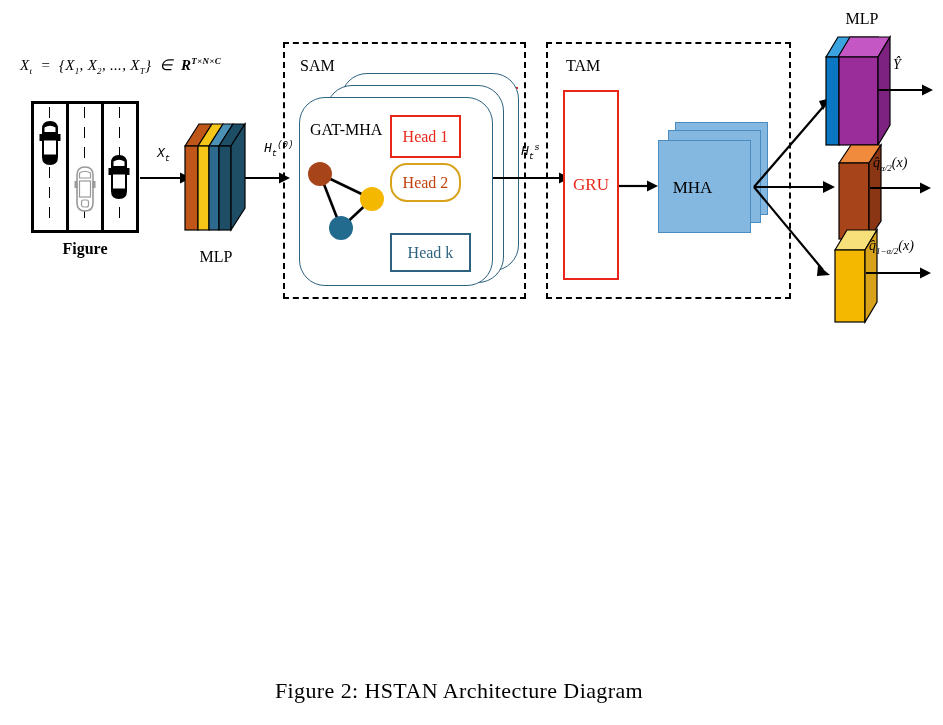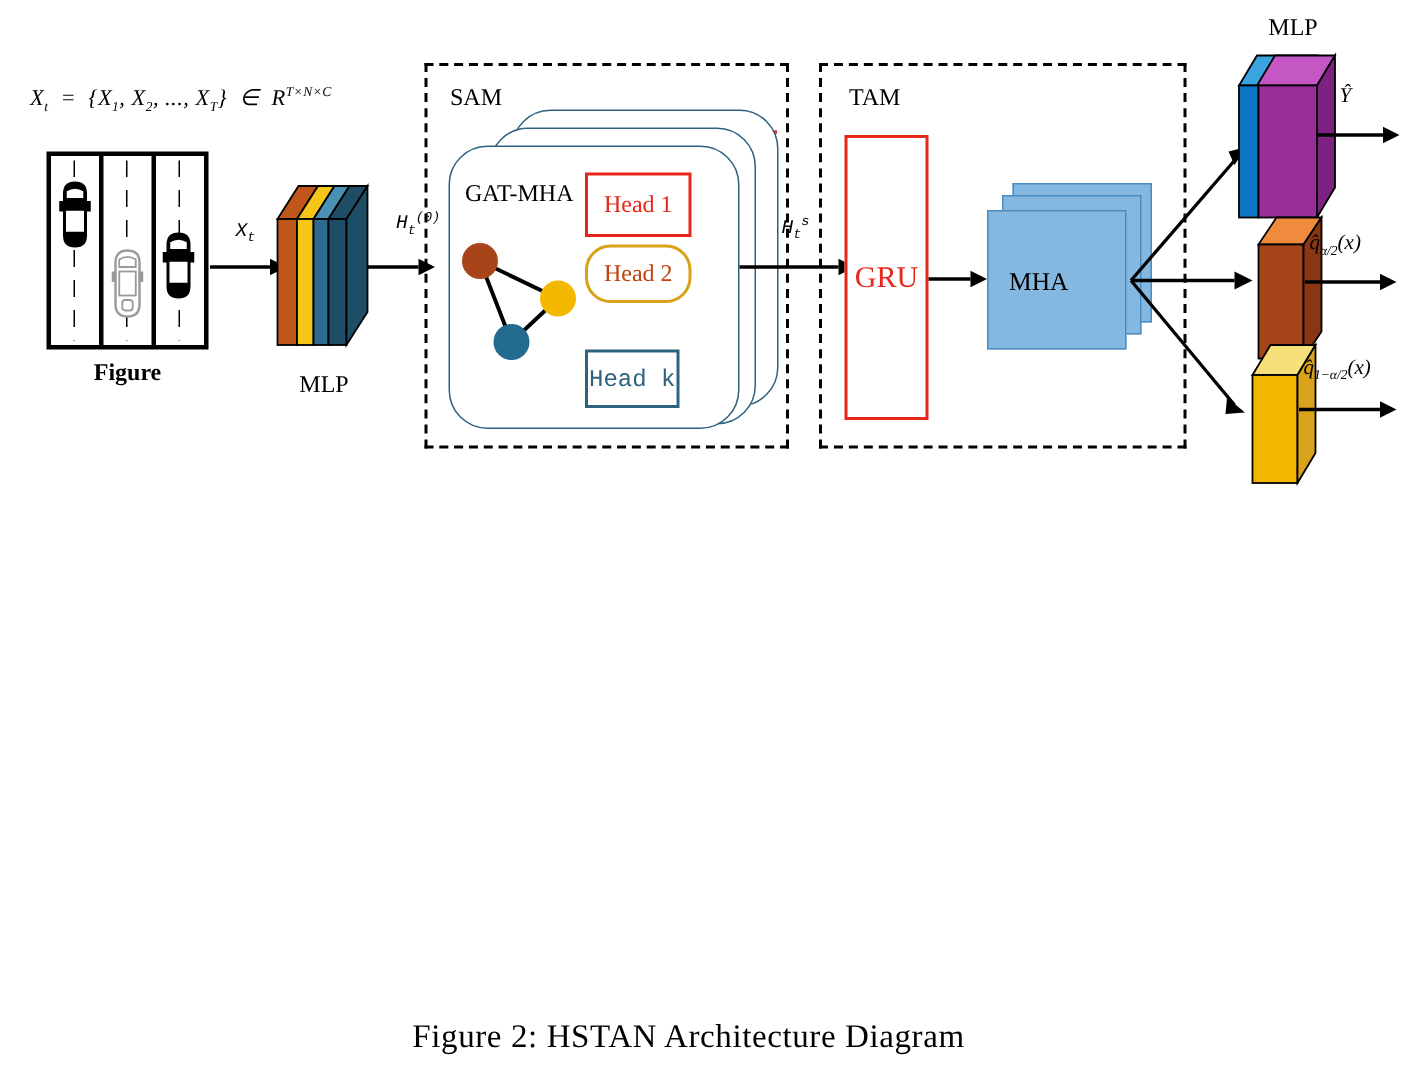--- a/index.html
+++ b/index.html
@@ -23,21 +23,21 @@
 
   
   .formula {
     left: 20px; top: 56px;
     font-family: "Liberation Serif", serif;
     font-size: 15px;
     font-style: italic;
     white-space: nowrap;
     letter-spacing: 0.3px;
   }
-  .formula .bold { font-weight: normal; font-style: italic; }
+  .formula .bold { font-weight: bold; font-style: italic; }
   sub.tiny { font-size: 9px; font-style: italic; }
   sup.tiny { font-size: 9px; font-style: italic; }
 
   
   .road-wrap { left: 31px; top: 101px; width: 108px; height: 132px; }
   .road {
     width: 100%; height: 100%;
     border: 3px solid #000;
     background: #fff;
     position: relative;
@@ -106,21 +106,21 @@
     font-size: 16px;
     font-family: "Liberation Serif", serif;
   }
 
   
   .gru-box {
     position: absolute;
     border: 2.2px solid #e8271a;
     background: #fff;
     display: flex; align-items: center; justify-content: center;
-    font-size: 20px; color: #e8271a;
+    font-size: 17px; color: #e8271a;
     font-family: "Liberation Serif", serif;
   }
   .mha-sheet {
     position: absolute;
     background: #85b8e0;
     border: 1px solid #4a8cc0;
   }
   .mha-text {
     position: absolute;
     font-size: 17px;
@@ -247,21 +247,21 @@
     <line x1="20" y1="14" x2="72" y2="39" stroke="#000" stroke-width="2.6"></line>
     <line x1="20" y1="14" x2="41" y2="68" stroke="#000" stroke-width="2.6"></line>
     <line x1="72" y1="39" x2="41" y2="68" stroke="#000" stroke-width="2.6"></line>
     <circle cx="20" cy="14" r="12" fill="#a8441a"></circle>
     <circle cx="72" cy="39" r="12" fill="#f5b800"></circle>
     <circle cx="41" cy="68" r="12" fill="#226b8f"></circle>
   </svg>
 
   <div class="head-box" style="left:390px; top:115px; width:71px; height:43px; border-color:#e8271a; color:#e8271a;">Head 1</div>
   <div class="head-box" style="left:390px; top:163px; width:71px; height:39px; border-color:#d9a21b; color:#c2410c;border-radius:17px;">Head 2</div>
-  <div class="head-box" style="left:390px; top:233px; width:63px; height:39px; border-color:#2e6380; color:#2e6380;font-family:Liberation Mono, monospace;">Head k</div>
+  <div class="head-box" style="left:390px; top:233px; width:81px; height:39px; border-color:#2e6380; color:#2e6380;">Head k</div>
 
   <svg class="abs" style="left:493px; top:170px;" width="78" height="16">
     <line x1="0" y1="8" x2="66" y2="8" stroke="#000" stroke-width="2.2"></line>
     <polygon points="66,2.5 77,8 66,13.5" fill="#000"></polygon>
   </svg>
   <div class="abs arrow-lbl" style="left:521px; top:143px;">
     <i>H</i><sub class="tiny">t</sub><sup class="tiny">s</sup>
   </div>
 
   <div class="abs dashed-box" id="tam-box"></div>

